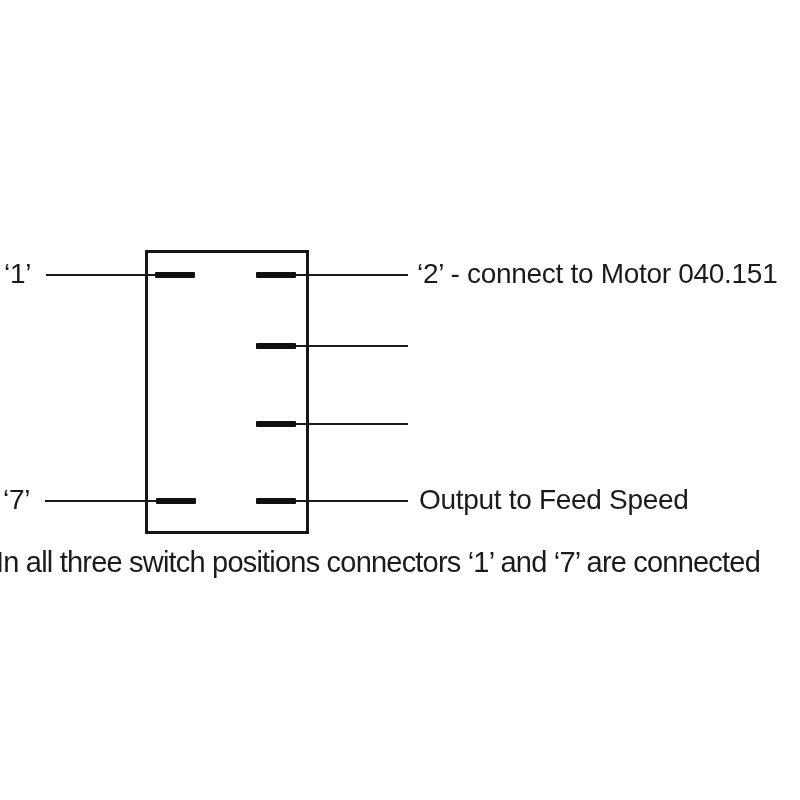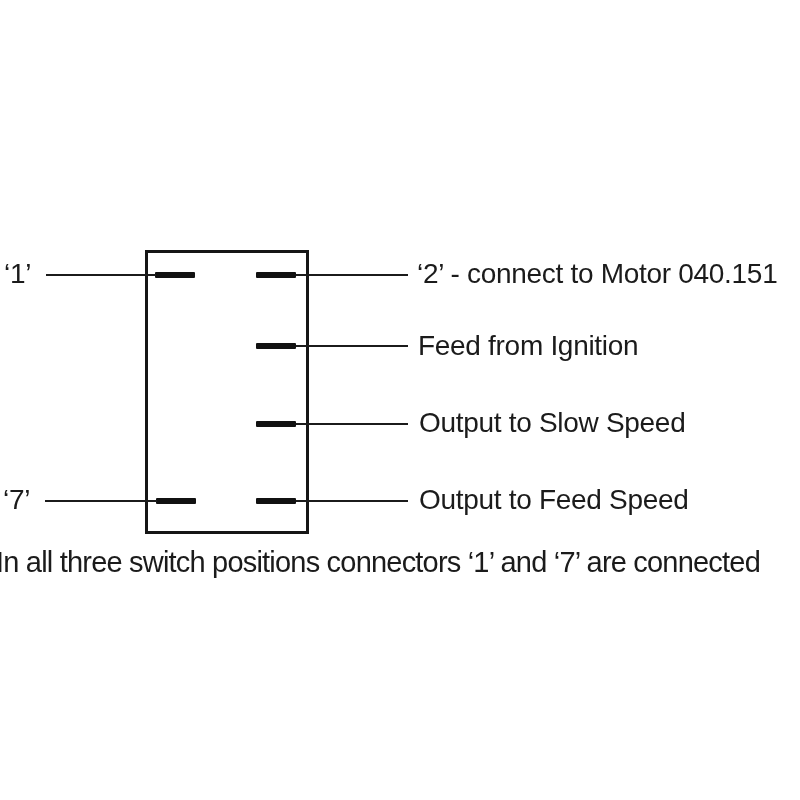--- a/index.html
+++ b/index.html
@@ -93,19 +93,17 @@
   <div class="leader line-l4"></div>
   <div class="leader line-r1"></div>
   <div class="leader line-r2"></div>
   <div class="leader line-r3"></div>
   <div class="leader line-r4"></div>
 
   <div class="lbl lbl-t1">‘1’</div>
   <div class="lbl lbl-t7">‘7’</div>
 
   <div class="lbl lbl-r1">‘2’ - connect to Motor 040.151</div>
-  <div class="lbl lbl-r2">Feed from Ignition</div>
-  <div class="lbl lbl-r3">Output to Slow Speed</div>
   <div class="lbl lbl-r4">Output to Feed Speed</div>
 
   <div class="caption">In all three switch positions connectors ‘1’ and ‘7’ are connected</div>
 
 </div>
 
 </body></html>

